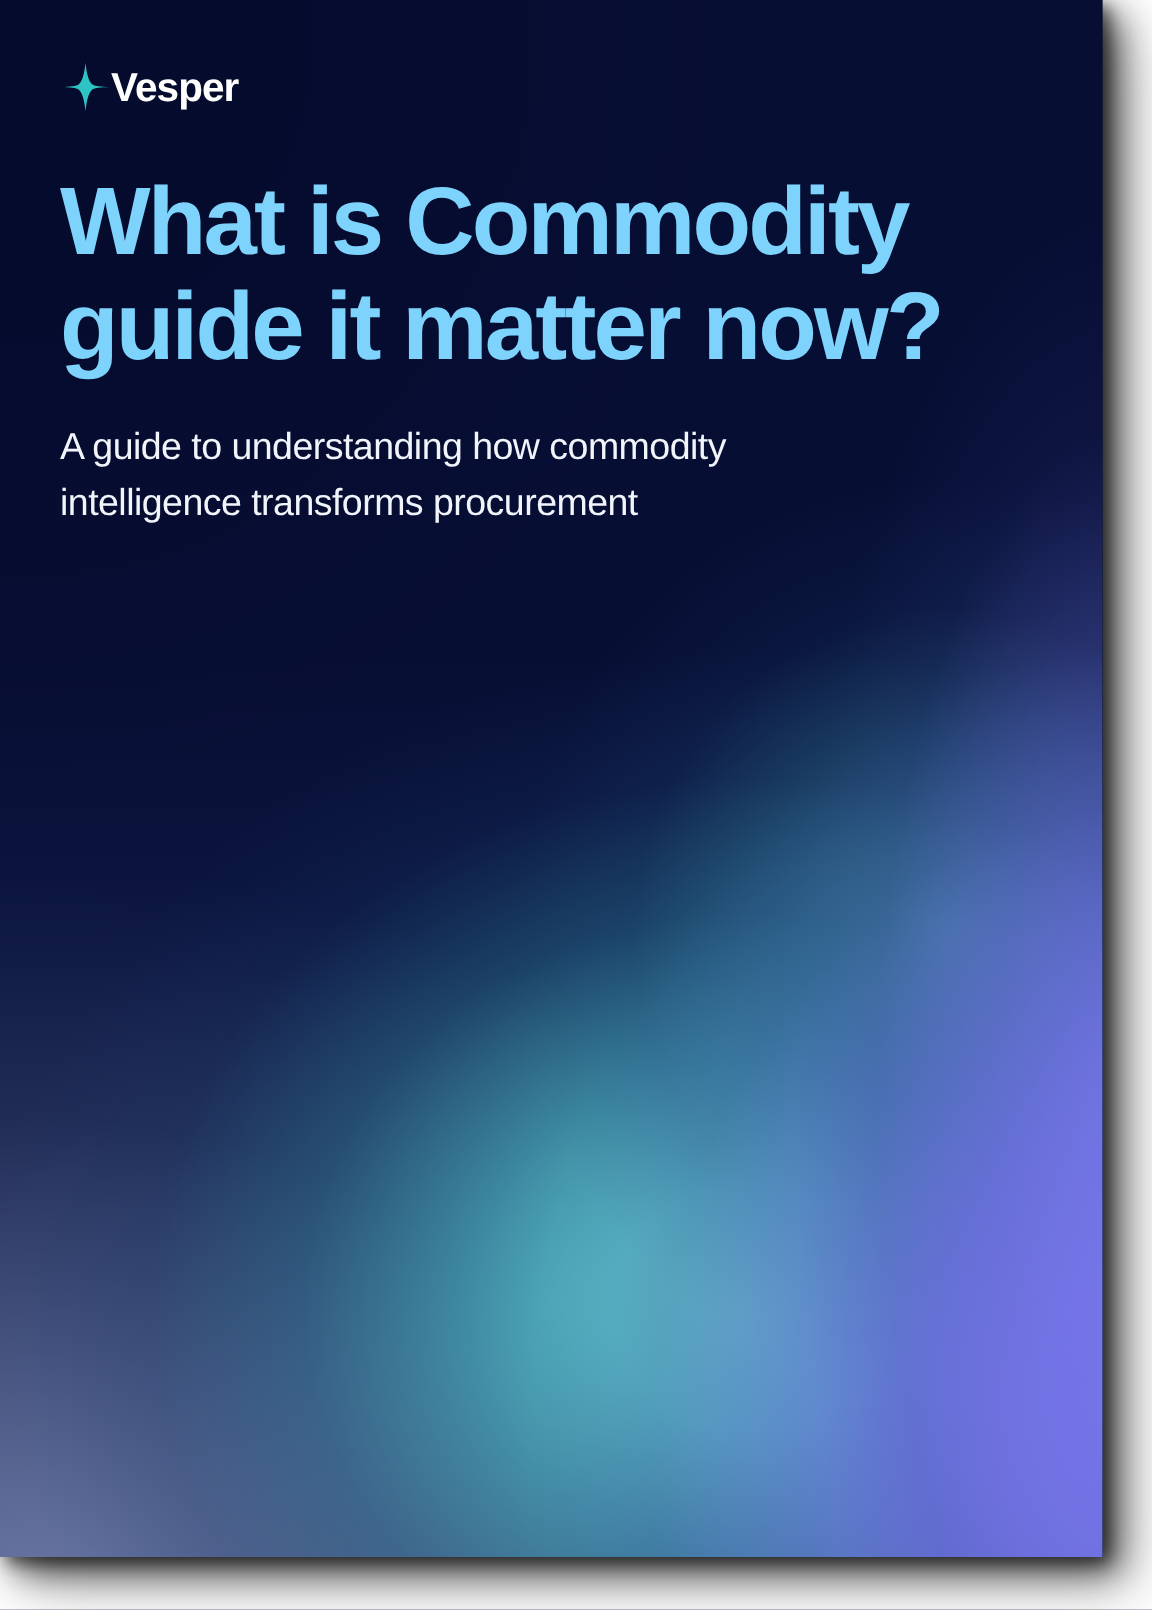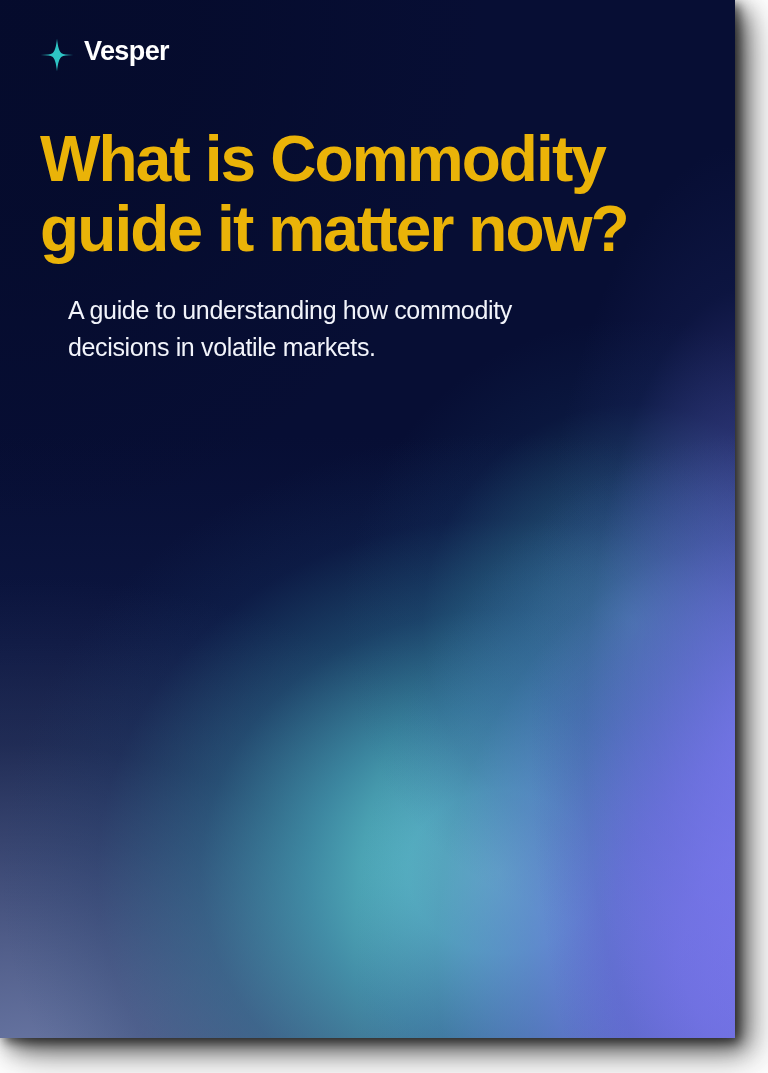--- a/index.html
+++ b/index.html
@@ -120,56 +120,55 @@
   
   #cover-content {
     position: relative;
     z-index: 5;
     padding: 38px 40px 0 40px;
   }
 
   
   #brand-lockup {
     display: flex;
-    gap: 10px;
+    align-items: center;
     height: 40px;
   }
 
   #logo-mark { width: 34px; height: 34px; display: block; flex: none; }
 
   #brand-wordmark {
     color: #ffffff;
     font-size: 27px;
     font-weight: bold;
     letter-spacing: -0.6px;
     line-height: 1;
   }
 
   
   #cover-title {
-    margin-top: 46px;
-    color: #eab308;
+    margin-top: 34px;
+    color: #7dd3fc;
     font-size: 64px;
     font-weight: bold;
     line-height: 70px;
     letter-spacing: -1.9px;
     max-width: 670px;
   }
   #cover-title .title-line { display: block; white-space: nowrap; }
 
   
   #cover-subtitle {
     margin-top: 28px;
     color: #f2f4fb;
     font-size: 25px;
     font-weight: normal;
     line-height: 37px;
     letter-spacing: -0.35px;
     max-width: 600px;
-    margin-left: 28px;
   }
   #cover-subtitle .subtitle-line { display: block; white-space: nowrap; }
 </style>
 </head>
 <body>
 
 <div id="cover-page">
 
   <div class="bg-layer" id="bg-base"></div>
   <div class="bg-layer" id="bg-slate"></div>
@@ -190,17 +189,17 @@
       <span id="brand-wordmark">Vesper</span>
     </div>
 
     <h1 id="cover-title">
       <span class="title-line">What is Commodity</span>
       <span class="title-line">guide it matter now?</span>
     </h1>
 
     <p id="cover-subtitle">
       <span class="subtitle-line">A guide to understanding how commodity</span>
-      <span class="subtitle-line">decisions in volatile markets.</span>
+      <span class="subtitle-line">intelligence transforms procurement</span>
     </p>
 
   </div>
 </div>
 
 </body></html>

